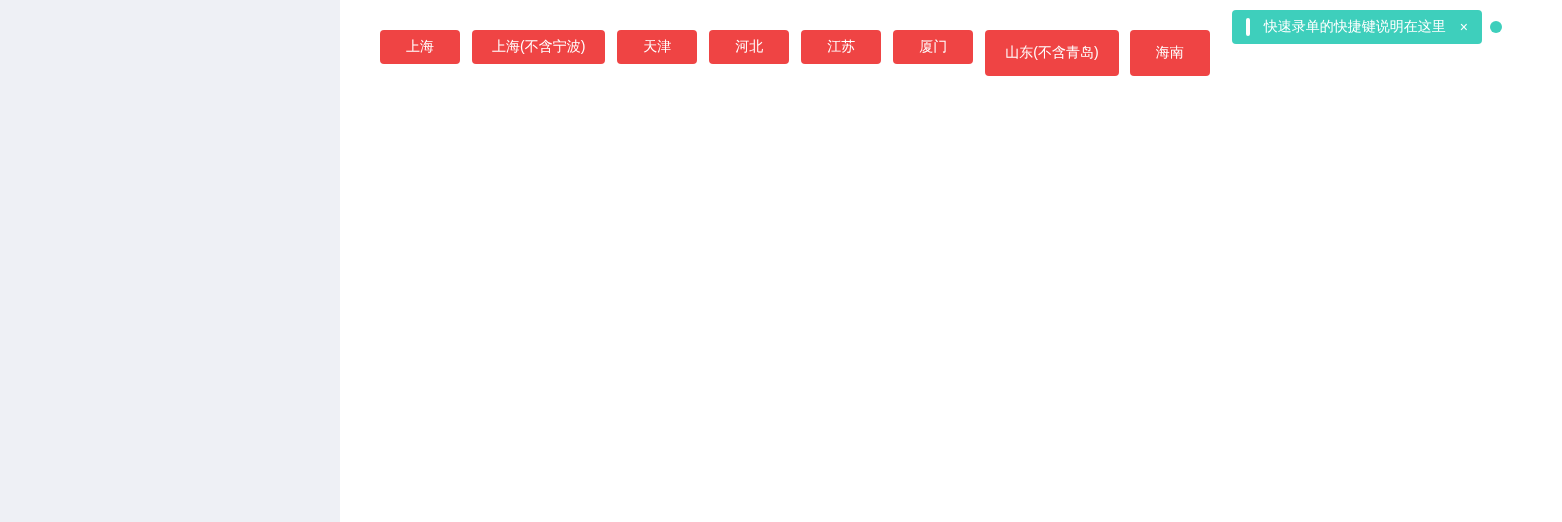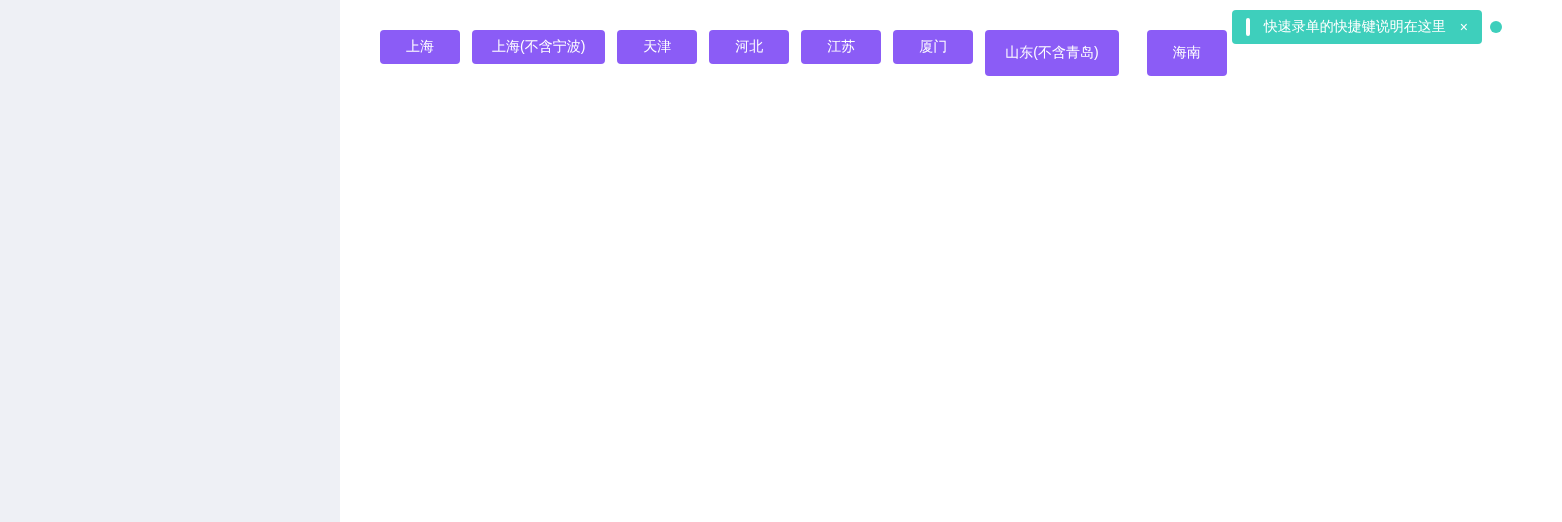--- a/index.html
+++ b/index.html
@@ -43,21 +43,21 @@
       font-weight: normal;
     }
 
     .region-buttons {
       display: flex;
       flex-wrap: wrap;
       gap: 12px;
     }
 
     .region-btn {
-      background: #8b5cf6;
+      background: #ef4444;
       color: #ffffff;
       border: none;
       border-radius: 4px;
       padding: 8px 20px;
       font-size: 14px;
       cursor: pointer;
       min-width: 80px;
       text-align: center;
       font-family: 'Microsoft YaHei', '微软雅黑', sans-serif;
     }
@@ -120,21 +120,21 @@
   <div class="region-buttons">
 
   <div style="display: flex; gap: 12px; margin-bottom: 12px;">
         <button class="region-btn">上海</button>
         <button class="region-btn">上海(不含宁波)</button>
         <button class="region-btn">天津</button>
         <button class="region-btn">河北</button>
         <button class="region-btn">江苏</button>
         <button class="region-btn">厦门</button>
       </div>
-      <div style="display: flex; gap: 28px;">
+      <div style="display: flex; gap: 11px;">
         <button class="region-btn">山东(不含青岛)</button>
         <button class="region-btn">海南</button>
       </div>
     </div>
 
 </div>
 
 <div class="tooltip-bar">
   <div class="tooltip-content">
     <span class="tooltip-left-border"></span>

